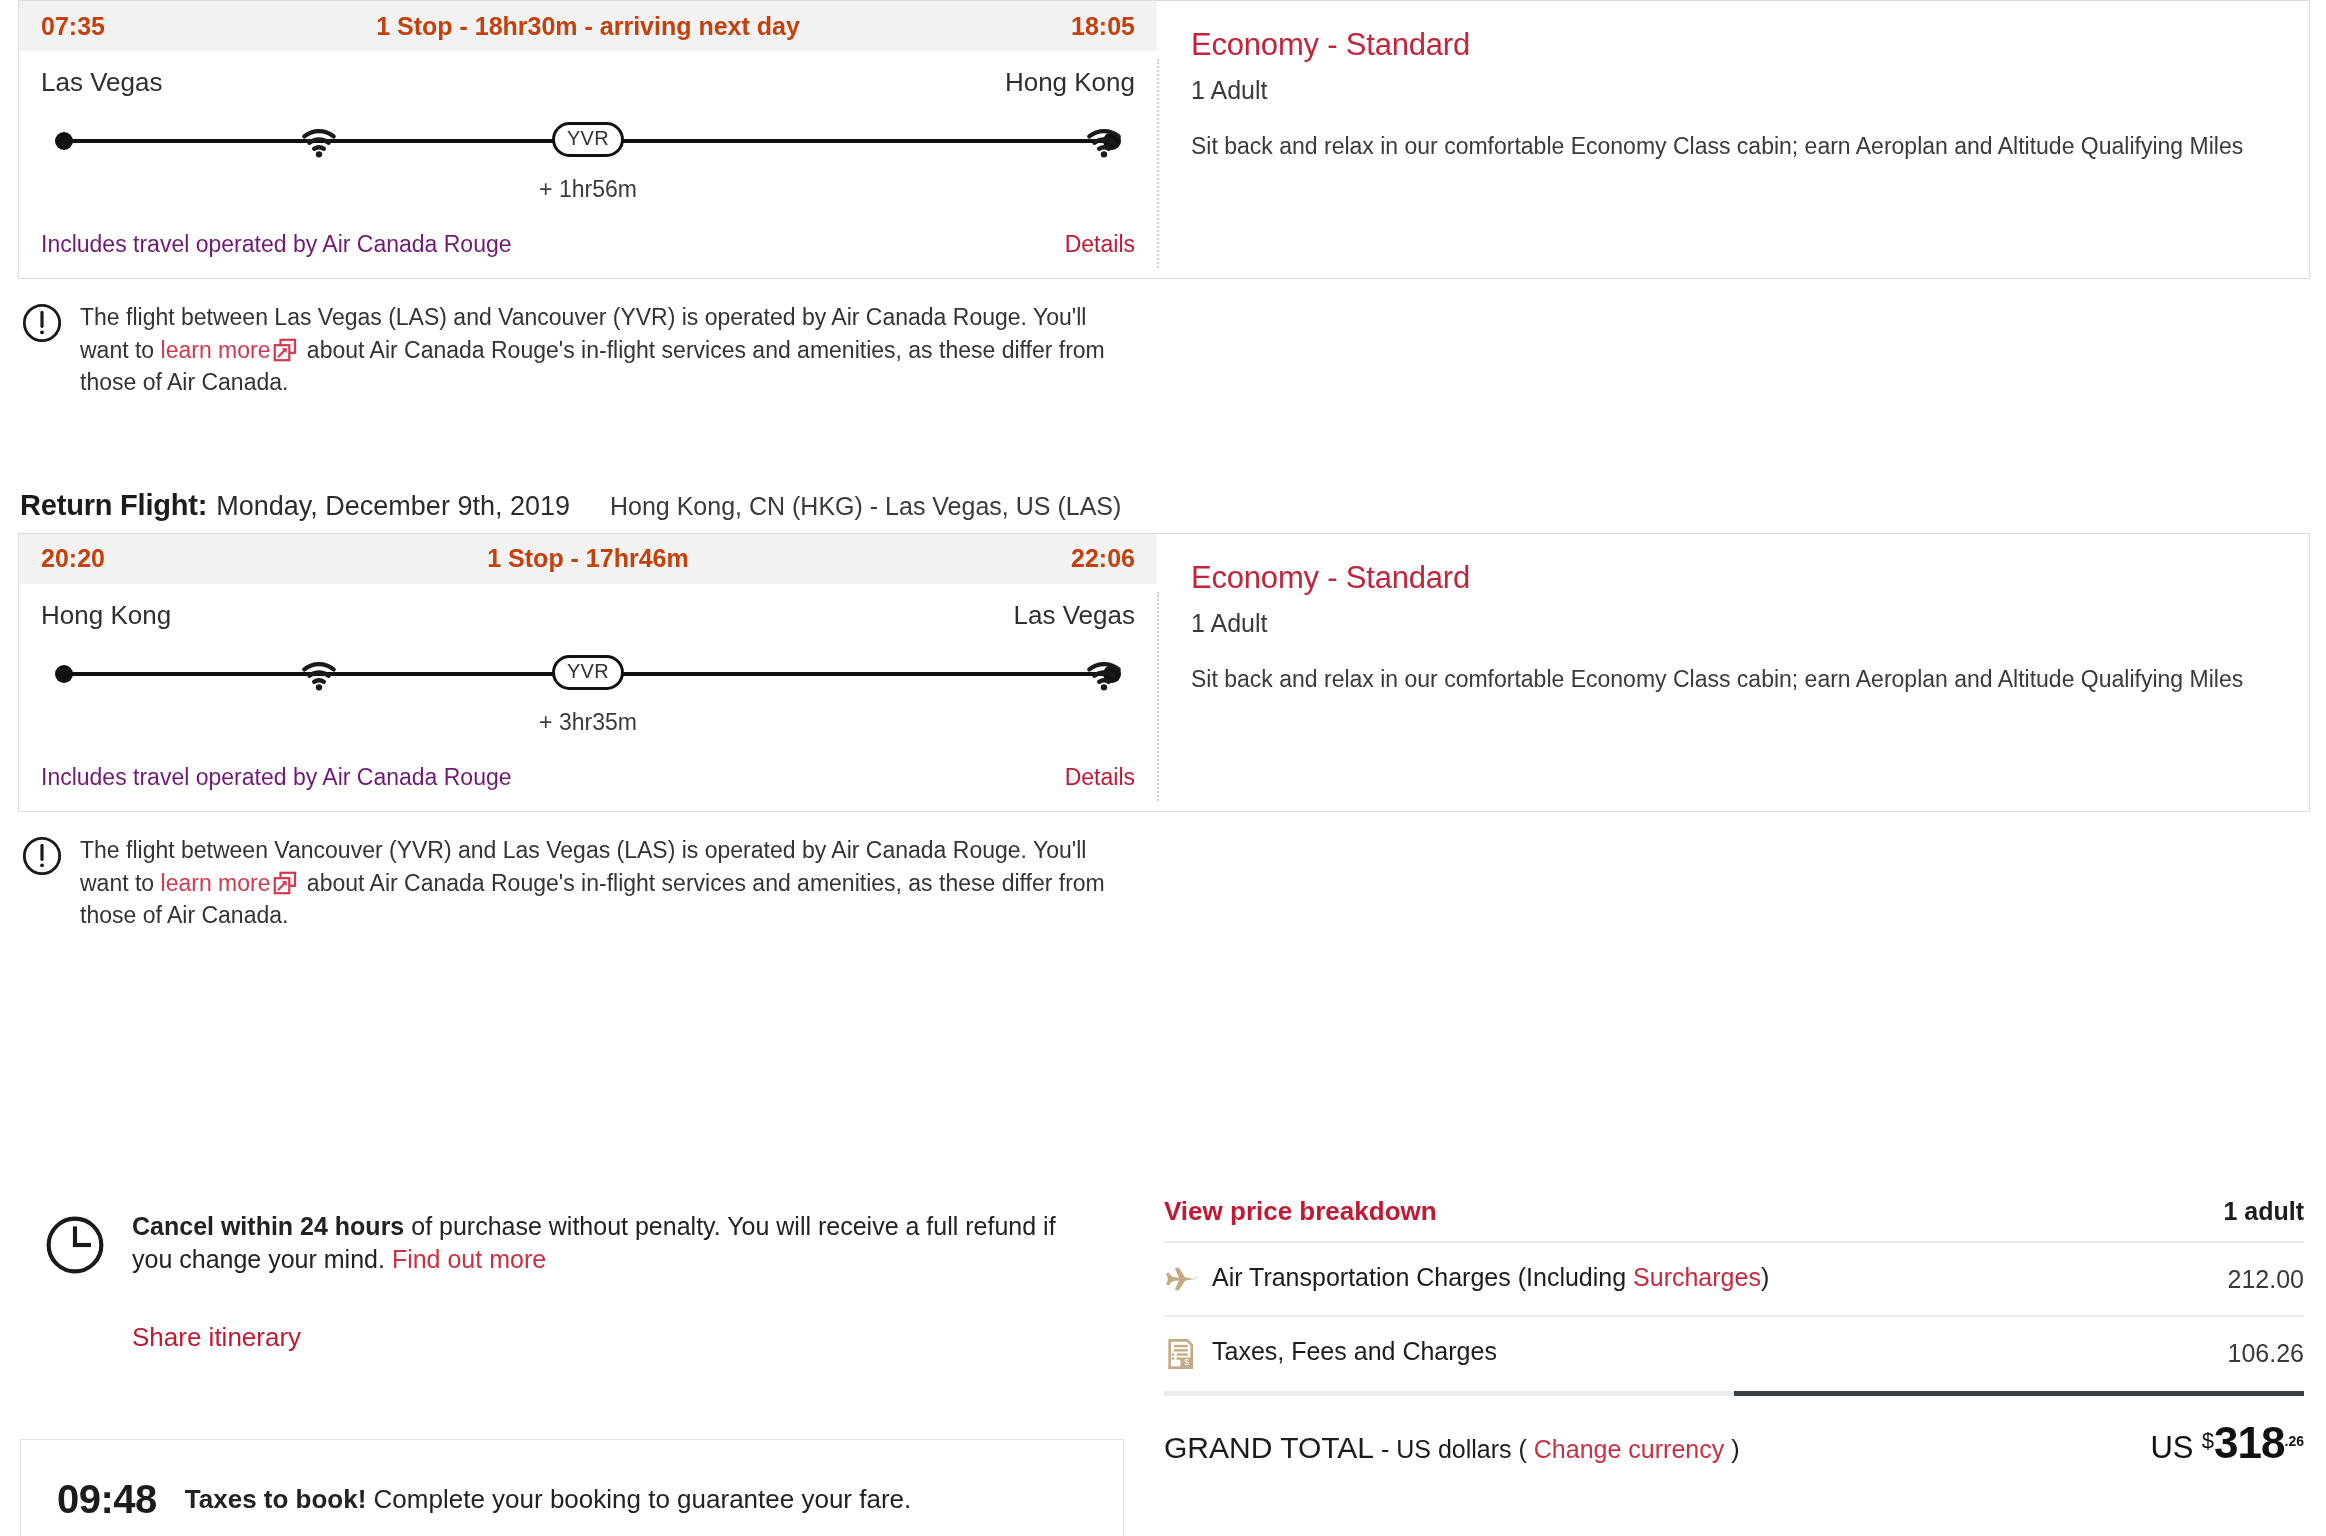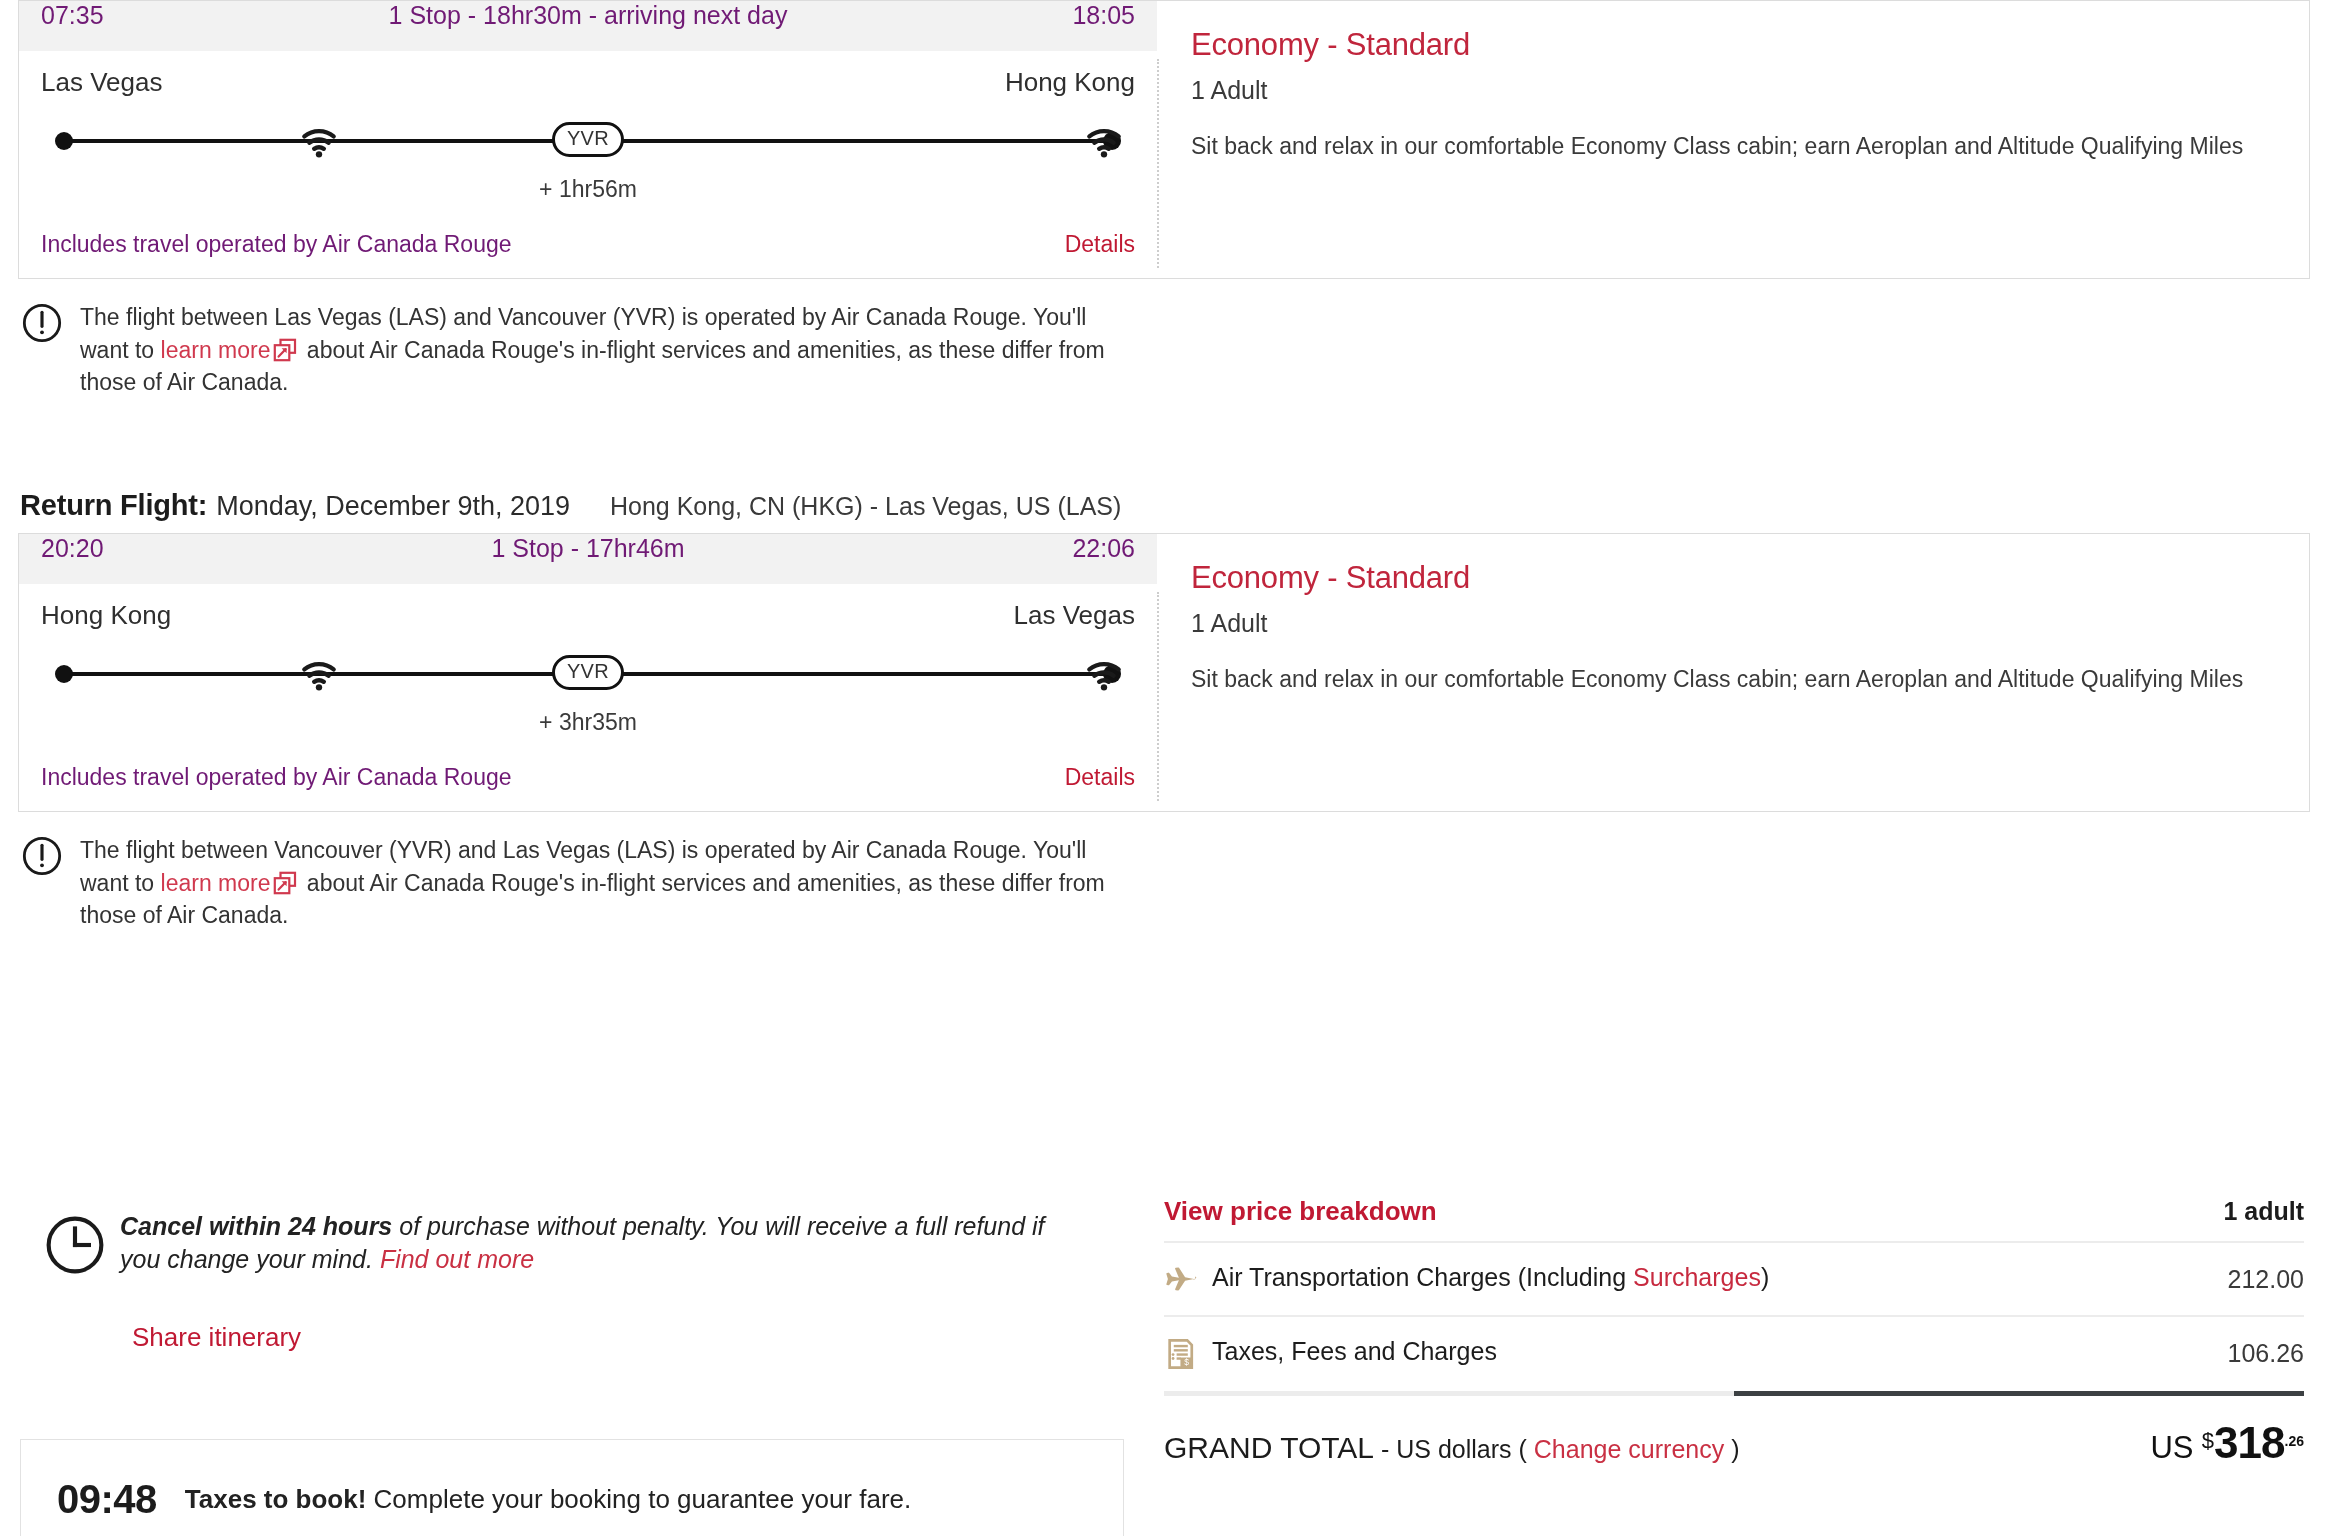--- a/index.html
+++ b/index.html
@@ -48,23 +48,23 @@
   .card-div {
     width: 0; flex: 0 0 0;
     border-left: 2px dotted #cdcdcd;
     margin-top: 58px; margin-bottom: 10px;
   }
   .card-right { flex: 1; padding: 26px 30px 20px 32px; }
 
   .fl-head {
     background: #f2f2f2;
     height: 50px;
-    display: flex; align-items: flex-start;
+    display: flex; align-items: center;
     padding: 0 22px;
-    font-size: 25px; font-weight: normal; color: #701a75;
+    font-size: 25px; font-weight: bold; color: #c2410c;
   }
   .fl-head .dep { width: 170px; text-align: left; }
   .fl-head .mid { flex: 1; text-align: center; }
   .fl-head .arr { width: 170px; text-align: right; }
 
   .fl-body { padding: 16px 22px 0 22px; }
   .cities { display: flex; justify-content: space-between; font-size: 26px; color: #2f2f2f; }
 
   .timeline { position: relative; height: 60px; margin-top: 14px; }
   .tl-line {
@@ -106,21 +106,21 @@
   .note-ico { flex: 0 0 40px; width: 40px; height: 40px; margin-top: 2px; }
   .note-txt { font-size: 23px; color: #333; line-height: 1.42; }
   .note-txt .lm { color: #d0394e; }
   .ext-ico { display: inline-block; vertical-align: -4px; width: 24px; height: 24px; margin: 0 3px; }
 
   
   .bottom { position: absolute; left: 0; right: 0; top: 1196px; display: flex; }
   .bottom-left { width: 1140px; flex: 0 0 1140px; position: relative; padding-left: 44px; }
   .bottom-right { flex: 1; padding: 0 22px 0 24px; }
 
-  .cancel-row { display: flex; gap: 14px; align-items: flex-start; padding-top: 14px; font-style: italic; }
+  .cancel-row { display: flex; gap: 26px; align-items: flex-start; padding-top: 14px; }
   .clock-ico { flex: 0 0 62px; width: 62px; height: 62px; margin-top: 4px; }
   .cancel-txt { font-size: 25px; line-height: 1.32; color: #222; max-width: 930px; }
   .cancel-txt b { font-weight: bold; }
   .cancel-txt .fom { color: #c93043; }
   .share { color: #c01933; font-size: 26px; margin: 46px 0 0 88px; cursor: pointer; }
 
   .timer-box {
     position: absolute; left: 20px; top: 243px;
     width: 1104px; height: 120px;
     border: 1px solid #e2e2e2; background: #fff;

